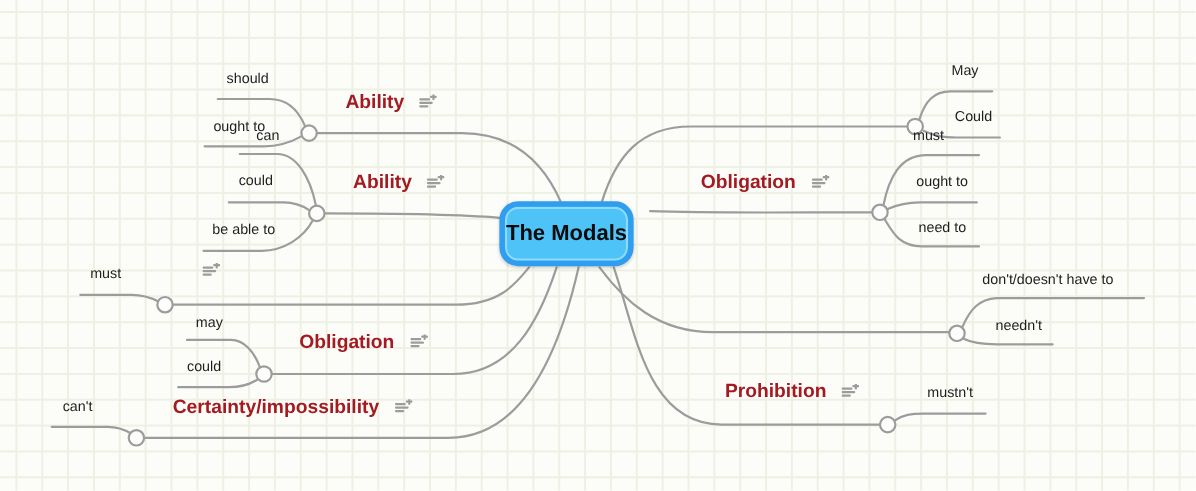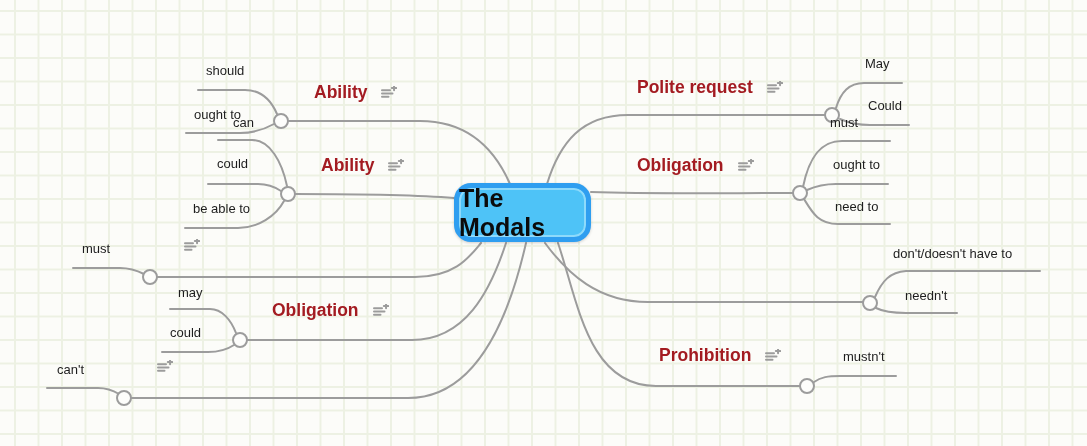--- a/index.html
+++ b/index.html
@@ -20,26 +20,26 @@
     position:absolute; font-size:13px; color:#1d1d1d;
     white-space:nowrap; cursor:pointer; line-height:14px;
   }
   .cat {
     position:absolute; display:flex; align-items:center; gap:14px;
     white-space:nowrap; line-height:19px;
   }
   .cat-text { font-weight:bold; font-size:17.5px; color:#a31b21; cursor:pointer; }
   .note-icon { width:16px; height:14px; flex:none; cursor:pointer; }
   .root-node {
-    position:absolute; left:454px; top:183px; width:137px; height:59px;
+    position:absolute; left:454px; top:183px; width:122px; height:59px;
     box-sizing:border-box; background:#4ec3f7; border:5px solid #2f9ef0;
     border-radius:17px;
     box-shadow: inset 0 0 0 2px #8edafb, 0 1px 3px rgba(0,0,0,0.18);
     display:flex; align-items:center; justify-content:center;
-    font-weight:bold; font-size:25px; color:#0b0b0b; cursor:pointer;
+    font-weight:bold; font-size:20px; color:#0b0b0b; cursor:pointer;
   }
 </style>
 </head>
 <body>
 
 <div class="canvas">
 
   <svg class="links" width="1087" height="446">
     <defs>
       <symbol id="icon-note" viewBox="0 0 16 14">
@@ -112,26 +112,21 @@
         <use href="#icon-note"></use>
       </svg>
   </div>
   <div class="cat" style="left:272px;top:301px">
     <span class="cat-text">Obligation</span>
     <svg class="note-icon" viewBox="0 0 16 14">
         <use href="#icon-note"></use>
       </svg>
   </div>
   <div class="cat" style="left:157px;top:360px">
-    <svg class="note-icon" viewBox="0 0 16 14">
-        <use href="#icon-note"></use>
-      </svg>
-  </div>
-  <div class="cat" style="left:637px;top:78px">
-    <span class="cat-text">Polite request</span>
+    <span class="cat-text">Certainty/impossibility</span>
     <svg class="note-icon" viewBox="0 0 16 14">
         <use href="#icon-note"></use>
       </svg>
   </div>
   <div class="cat" style="left:637px;top:156px">
     <span class="cat-text">Obligation</span>
     <svg class="note-icon" viewBox="0 0 16 14">
         <use href="#icon-note"></use>
       </svg>
   </div>

